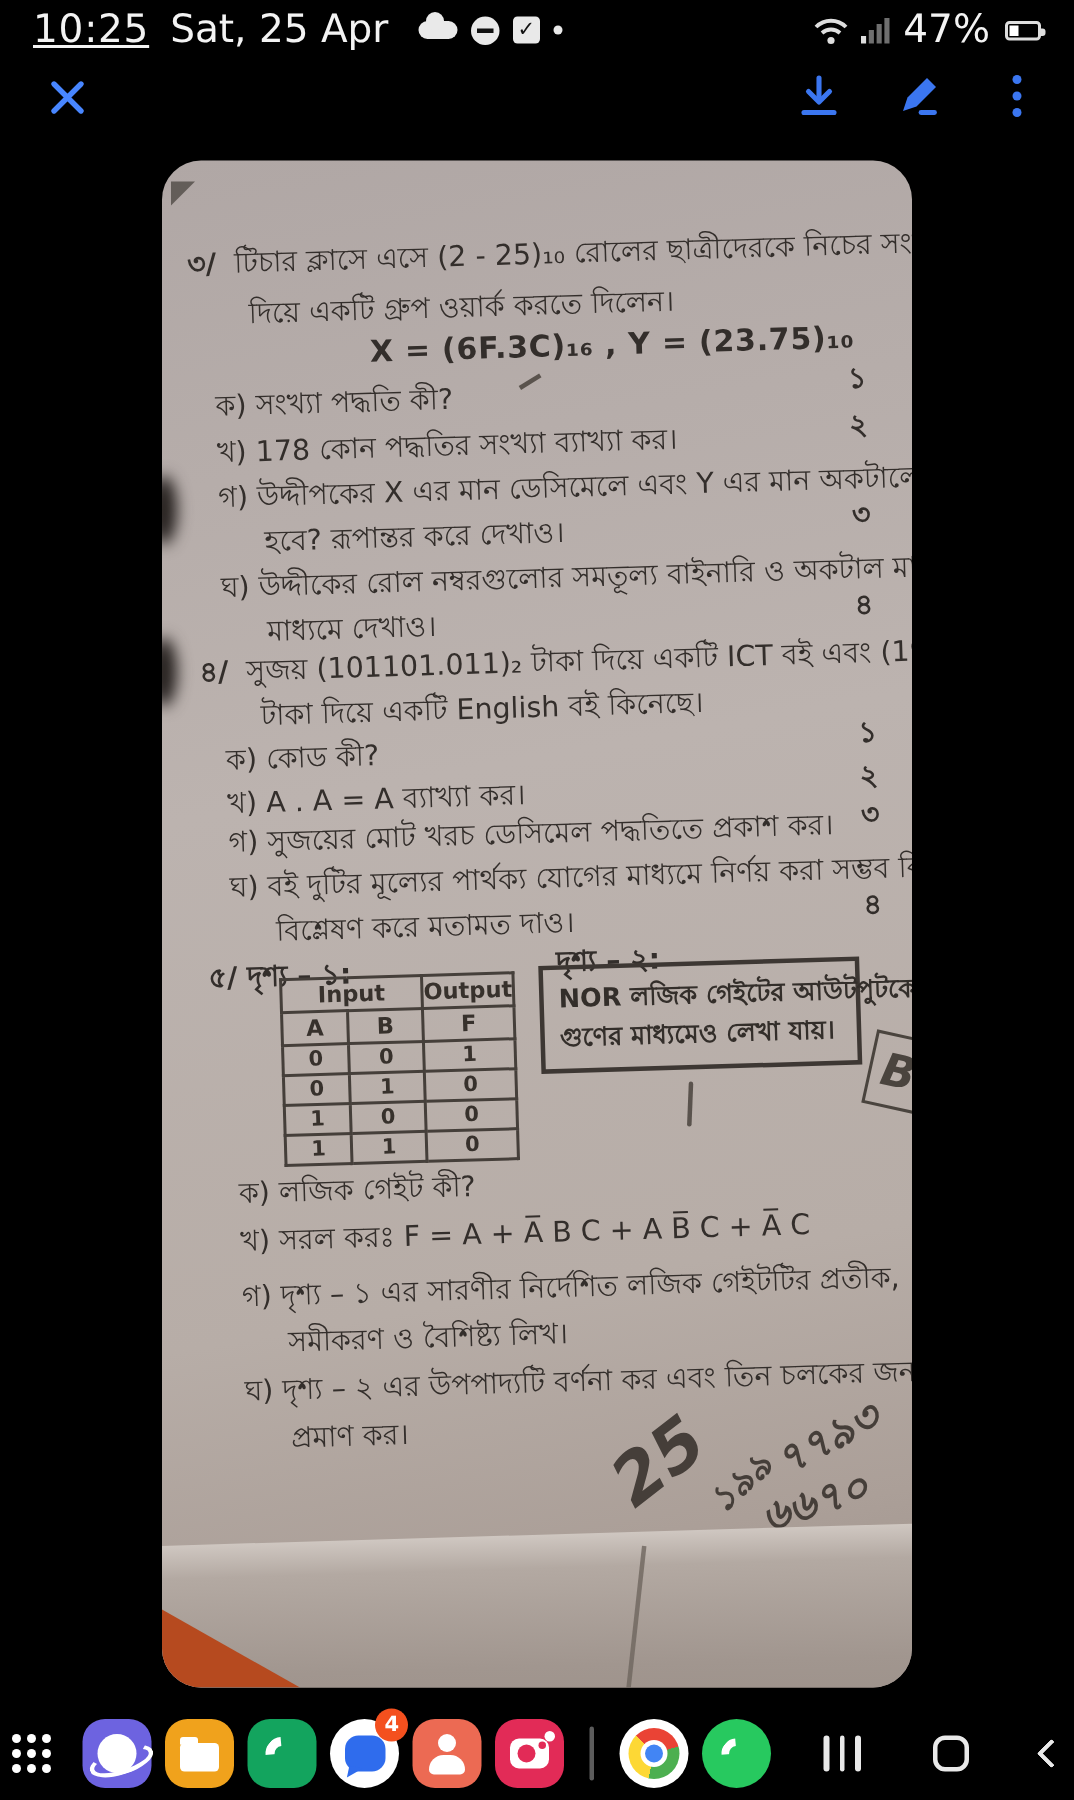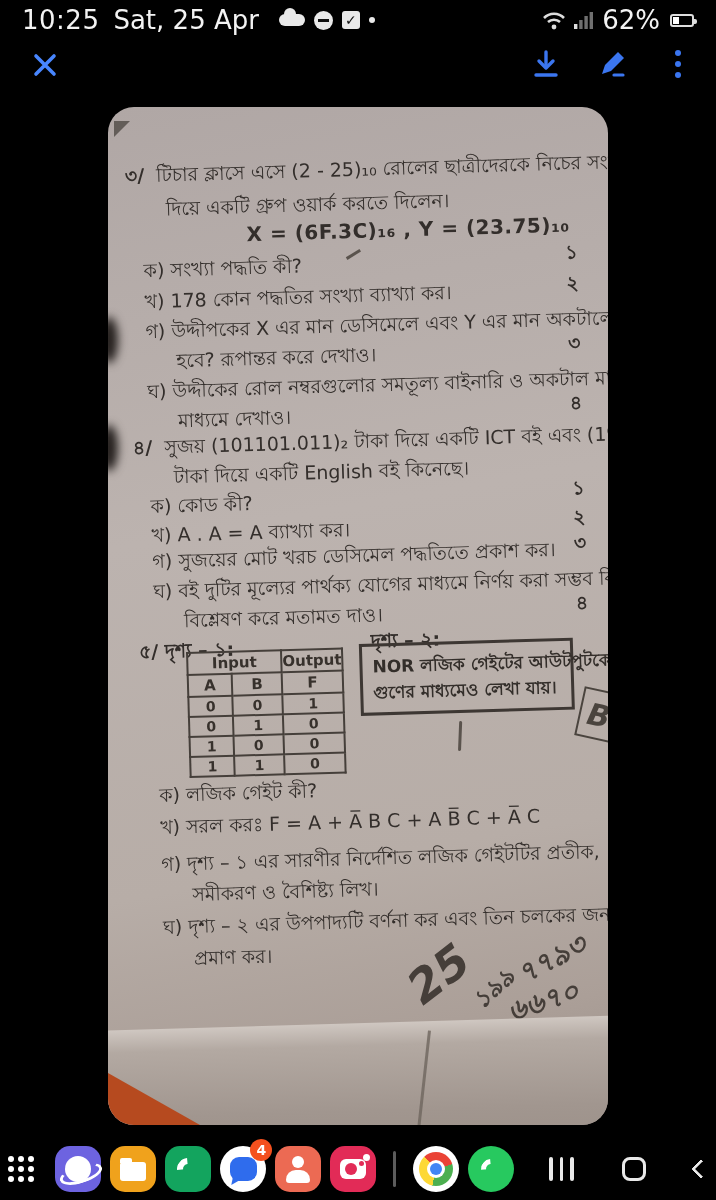--- a/index.html
+++ b/index.html
@@ -4,21 +4,21 @@
 <style>
   html,body{margin:0;padding:0;background:#000;}
   *{box-sizing:border-box;}
   body{width:716px;height:1200px;position:relative;overflow:hidden;
        font-family:"DejaVu Sans","Liberation Sans",sans-serif;}
 
   
   .statusbar{position:absolute;left:0;top:0;width:716px;height:40px;color:#f3f3f3;
              display:flex;align-items:center;justify-content:space-between;padding:0 22px;}
   .sb-left{display:flex;align-items:center;gap:14px;font-size:26px;}
-  .sb-time{font-weight:400;letter-spacing:.5px;}
+  .sb-time{font-weight:400;letter-spacing:.5px;text-decoration:underline;}
   .sb-date{font-weight:400;}
   .sb-ic{display:flex;align-items:center;gap:9px;margin-left:6px;}
   .cloud{width:26px;height:12px;background:#e9e9e9;border-radius:8px;position:relative;}
   .cloud:before{content:"";position:absolute;left:5px;top:-6px;width:12px;height:12px;background:#e9e9e9;border-radius:50%;}
   .dnd{width:19px;height:19px;border-radius:50%;background:#e9e9e9;position:relative;}
   .dnd:before{content:"";position:absolute;left:4px;top:8px;width:11px;height:3px;background:#111;}
   .chkbx{width:18px;height:18px;background:#e9e9e9;border-radius:3px;color:#111;font-size:14px;font-weight:bold;
          display:flex;align-items:center;justify-content:center;}
   .tinydot{width:6px;height:6px;border-radius:50%;background:#e9e9e9;}
   .sb-right{display:flex;align-items:center;gap:8px;font-size:26px;}
@@ -135,21 +135,21 @@
       <path d="M2 8 A14 14 0 0 1 22 8" stroke="#dedede" stroke-width="2.6" fill="none"></path>
       <path d="M6 12 A9 9 0 0 1 18 12" stroke="#dedede" stroke-width="2.6" fill="none"></path>
       <circle cx="12" cy="17" r="2.4" fill="#dedede"></circle>
     </svg>
     <svg width="20" height="20" viewBox="0 0 20 20">
       <rect x="0" y="14" width="3.4" height="5" fill="#dedede"></rect>
       <rect x="5.2" y="10" width="3.4" height="9" fill="#6f6f6f"></rect>
       <rect x="10.4" y="6" width="3.4" height="13" fill="#6f6f6f"></rect>
       <rect x="15.6" y="2" width="3.4" height="17" fill="#6f6f6f"></rect>
     </svg>
-    <span>62%</span>
+    <span>47%</span>
     <span class="batt">
         <span class="batt-fill"></span>
       </span>
   </div>
 </div>
 
 <div class="toolbar">
   <svg class="tb-close" viewBox="0 0 30 30">
     <path d="M6 6 L24 24 M24 6 L6 24" stroke="#4886ff" stroke-width="3.6" stroke-linecap="round"></path>
   </svg>

